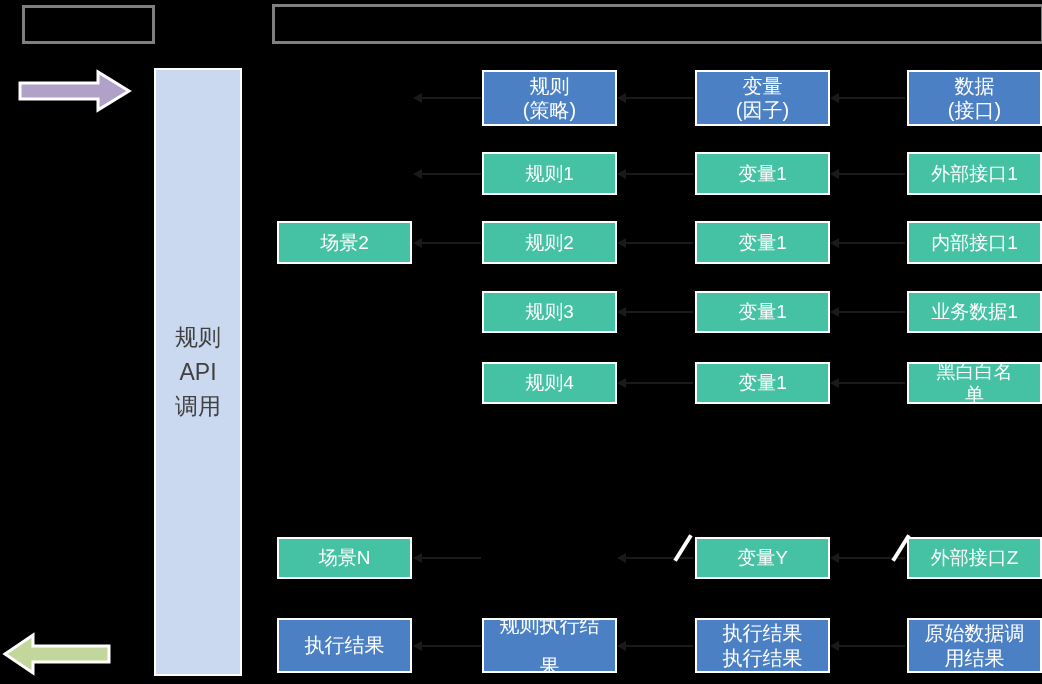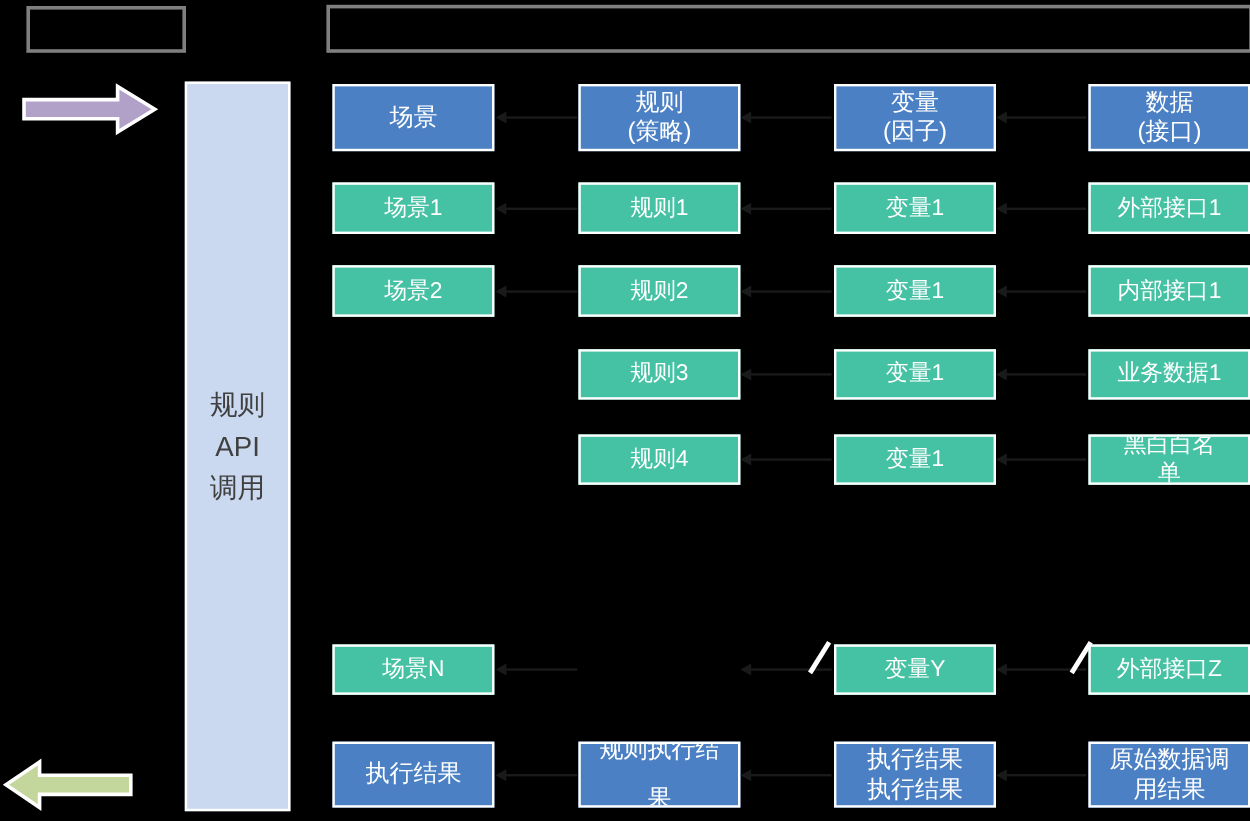--- a/index.html
+++ b/index.html
@@ -50,26 +50,20 @@
   <svg style="left:2px;top:631px;" width="110" height="46" viewBox="0 0 110 46">
     <polygon points="107,15 31,15 31,4 3,23 31,42 31,31 107,31" fill="#c3d69b" stroke="#ffffff" stroke-width="3"></polygon>
   </svg>
 
   <div class="vbar" style="left:154px;top:68px;width:88px;height:608px;background:#cad9f0;color:#404040;">
     <span>规则</span>
     <span>API</span>
     <span>调用</span>
   </div>
 
-<div class="box header-box" style="left: 277px; top: 70px; width: 135px; height: 56px; background: rgb(75, 128, 196);">
-      <span>场景</span>
-    </div>
-    <div class="box item-box" style="left: 277px; top: 152px; width: 135px; height: 43px; background: rgb(69, 193, 163);">
-      <span>场景1</span>
-    </div>
     <div class="box item-box" style="left: 277px; top: 221px; width: 135px; height: 43px; background: rgb(69, 193, 163);">
       <span>场景2</span>
     </div>
     <div class="box item-box" style="left: 277px; top: 537px; width: 135px; height: 42px; background: rgb(69, 193, 163);">
       <span>场景N</span>
     </div>
     <div class="box result-box" style="left: 277px; top: 618px; width: 135px; height: 55px; background: rgb(75, 128, 196);">
       <span>执行结果</span>
     </div>
     <div class="box header-box" style="left: 482px; top: 70px; width: 135px; height: 56px; background: rgb(75, 128, 196);">

